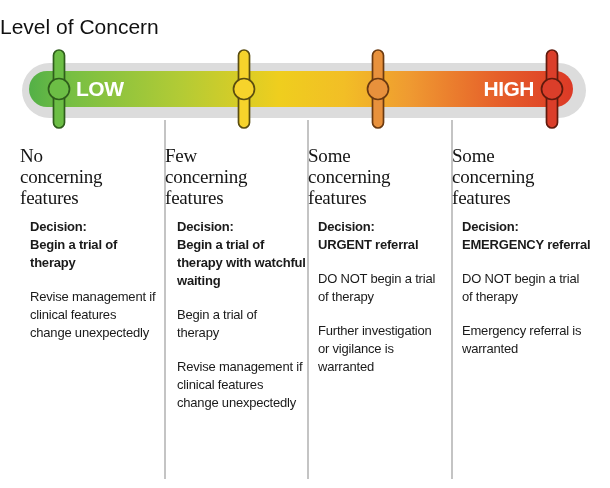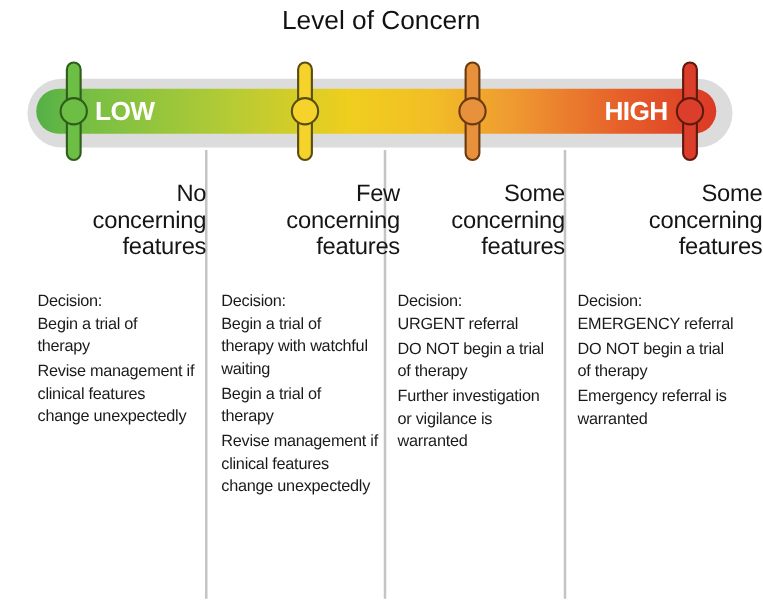--- a/index.html
+++ b/index.html
@@ -6,24 +6,24 @@
   body { font-family: "Liberation Sans", sans-serif; color: #1a1a1a; }
   #stage {
     position: relative;
     width: 610px;
     height: 488px;
     background: #fff;
     overflow: hidden;
   }
   .title {
     position: absolute;
-    top: 4px;
+    top: 14px;
     left: 0;
     width: 610px;
-    text-align: center;
+    text-align: left;
     font-size: 21px;
     line-height: 26px;
     font-weight: 400;
     color: #111;
     letter-spacing: 0px;
   }
   svg.slider { position: absolute; top: 0; left: 0; }
   .bar-label {
     font-family: "Liberation Sans", sans-serif;
     font-size: 21px;
@@ -35,37 +35,38 @@
   .handle rect, .handle circle { stroke-width: 1.7px; }
   .divider {
     position: absolute;
     top: 120px;
     height: 359px;
     width: 2px;
     background: #c4c4c4;
   }
   .column { position: absolute; top: 145px; }
   .col-header {
-    text-align: right;
+    text-align: left;
     font-size: 19px;
     line-height: 21px;
     font-weight: 400;
     white-space: pre-line;
     letter-spacing: -0.2px;
     color: #151515;
+    font-family: Liberation Serif, serif;
   }
   .col-body { font-size: 13px; line-height: 18px; letter-spacing: -0.2px; }
   .decision {
-    font-weight: normal;
+    font-weight: bold;
     white-space: pre;
-    margin-top: 24px;
+    margin-top: 10px;
   }
   .note {
     white-space: pre;
-    margin-top: 2px;
+    margin-top: 16px;
   }
 </style>
 </head>
 <body>
 
 <div id="stage">
 
   <div class="title">Level of Concern</div>
 
   <svg class="slider" width="610" height="140" viewBox="0 0 610 140">

